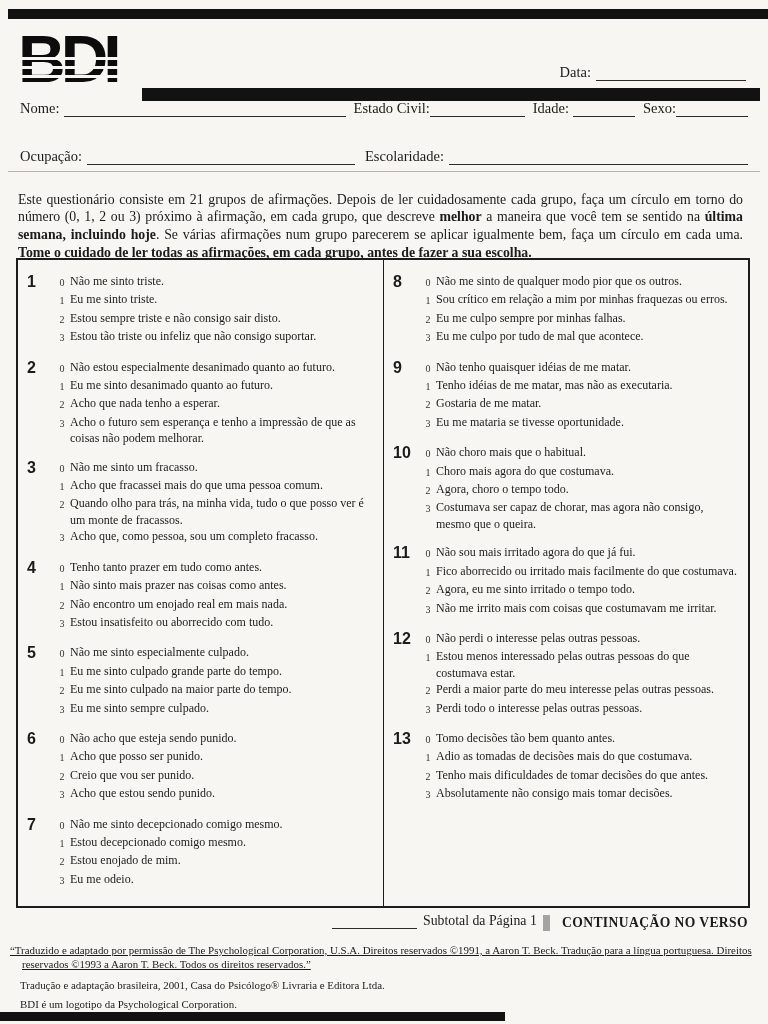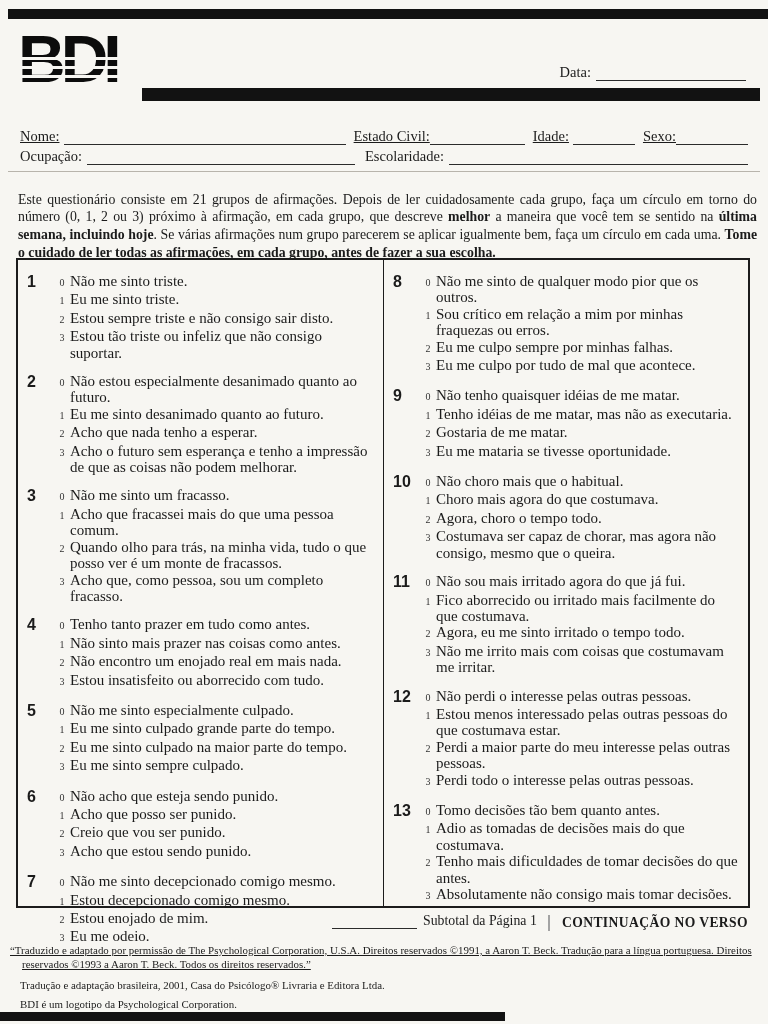--- a/index.html
+++ b/index.html
@@ -9,39 +9,39 @@
   .logo{position:absolute;top:26px;left:18px;width:124px;height:72px;}
   .logo-text{font-family:"Liberation Sans","DejaVu Sans",sans-serif;font-weight:900;
              font-size:66px;line-height:66px;letter-spacing:-5px;color:#0c0c0c;}
   .logo .stripe{position:absolute;left:0;width:116px;height:3px;background:#f7f6f2;}
   .s1{top:31px}.s2{top:40px}.s3{top:49px}
   .data-row{position:absolute;top:64px;right:22px;display:flex;align-items:flex-end;font-size:14.5px;justify-content:space-between;}
   .header-bar{position:absolute;top:88px;left:142px;right:8px;height:13px;background:#121212;}
   .field-line{display:inline-block;border-bottom:1.2px solid #2b2b2b;height:15px;}
   .frow{position:absolute;left:20px;right:20px;display:flex;align-items:flex-end;font-size:14.5px;}
   .frow .lbl{white-space:nowrap;}
-  .row-nome{top:128px;text-decoration:underline;}
+  .row-nome{top:100px;}
   .row-ocup{top:148px;}
   .flex-line{flex:1;}
   .rule{position:absolute;top:171px;left:8px;right:8px;border-top:1px solid #b8b4ac;}
-  .instructions{position:absolute;top:177px;left:18px;right:11px;font-size:13.8px;line-height:17.6px;text-align:justify;}
+  .instructions{position:absolute;top:177px;left:18px;right:25px;font-size:13.8px;line-height:17.6px;text-align:justify;}
   .qbox{position:absolute;top:258px;left:16px;width:734px;height:650px;border:2px solid #1c1c1c;
         display:flex;box-sizing:border-box;background:#f7f6f2;}
   .col{width:50%;padding:13px 8px 4px 6px;box-sizing:border-box;}
   .col.right{border-left:1.5px solid #1c1c1c;}
   .group{display:flex;margin-bottom:12px;}
   .gnum{flex:0 0 30px;font-family:"Liberation Sans","DejaVu Sans",sans-serif;font-weight:bold;
         font-size:16px;line-height:16px;padding:1px 0 0 3px;box-sizing:border-box;}
   .opts{flex:1;}
   .opt{display:flex;line-height:16.4px;}
   .oval{flex:0 0 16px;font-size:10px;padding-top:2px;text-align:center;color:#333;}
-  .otext{flex:1;font-size:15px;}
+  .otext{flex:1;font-size:12px;}
   .subtotal{position:absolute;top:913px;left:332px;display:flex;align-items:flex-start;font-size:13.8px;}
   .continuation{position:absolute;top:915px;right:20px;font-weight:bold;font-size:13.6px;
-                letter-spacing:.4px;border-left:2px solid #a3a3a3;padding-left:12px;}
+                letter-spacing:.4px;border-left:7px solid #a3a3a3;padding-left:12px;}
   .copy1{position:absolute;top:944px;left:10px;right:10px;font-size:10.9px;line-height:13.8px;
          padding-left:12px;text-indent:-12px;text-decoration:underline;}
   .copy2{position:absolute;top:979px;left:20px;right:10px;font-size:10.9px;}
   .copy3{position:absolute;top:998px;left:20px;right:10px;font-size:10.9px;}
   .bottom-bar{position:absolute;bottom:3px;left:0;width:505px;height:9px;background:#121212;}
   b{font-weight:bold;}
 </style>
 </head>
 <body>
 

